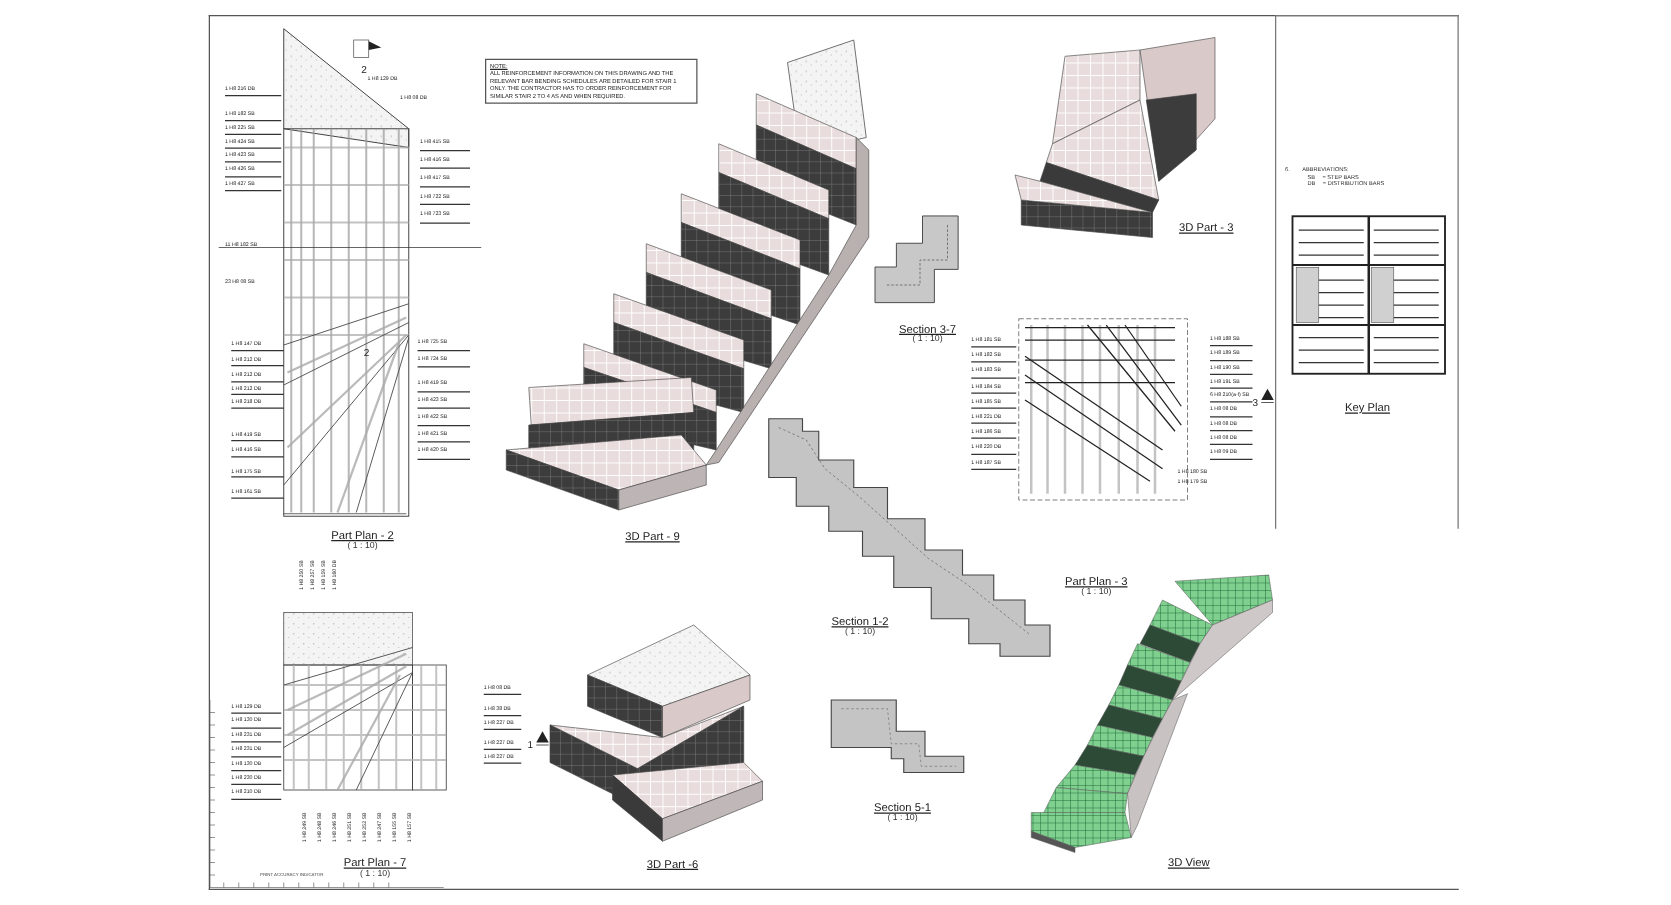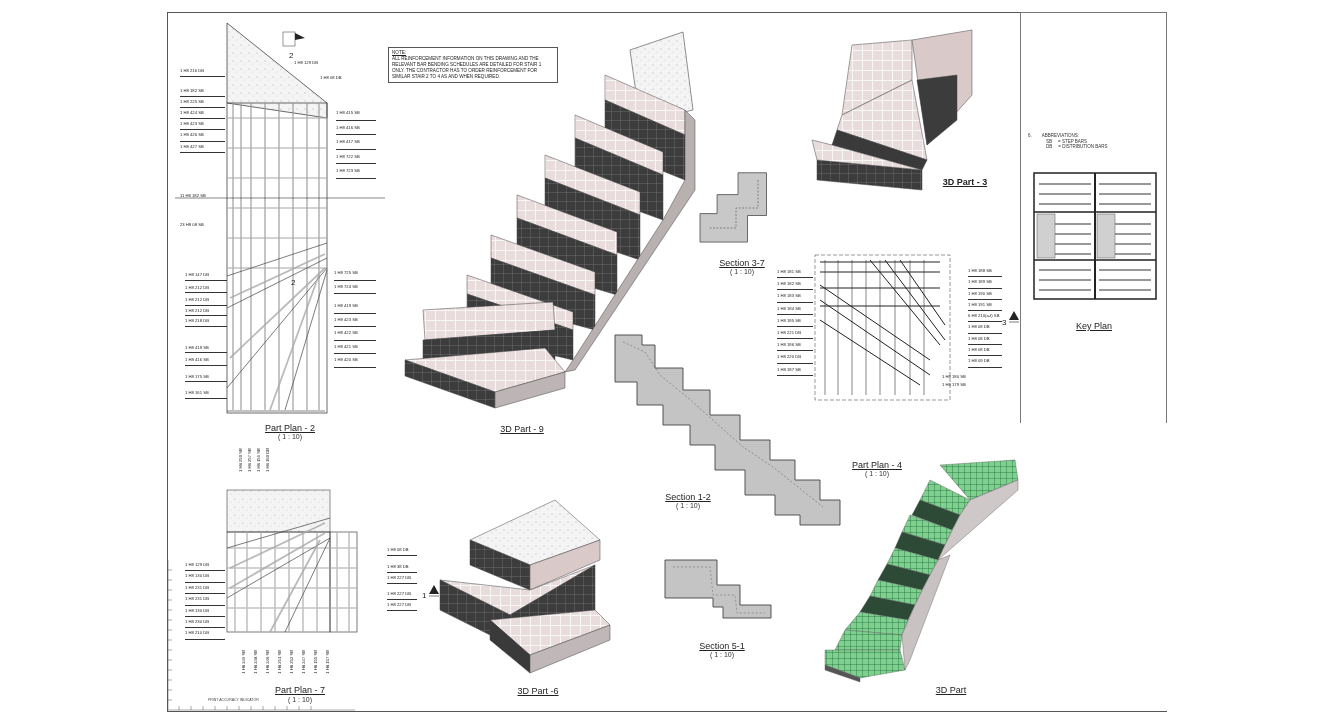--- a/index.html
+++ b/index.html
@@ -195,21 +195,21 @@
   <g stroke="#444" stroke-width="0.5">
     <polygon points="40,25 100,20 100,60 30,95" fill="url(#grid2)"></polygon>
     <polygon points="30,95 100,60 115,140 25,110" fill="url(#grid2)"></polygon>
     <polygon points="25,110 115,140 110,150 20,125" fill="#3a3a3a"></polygon>
     <polygon points="5,140 110,150 110,170 5,160" fill="url(#grid2d)"></polygon>
     <polygon points="0,120 20,125 110,150 5,140" fill="url(#grid2)"></polygon>
     <polygon points="100,20 160,10 160,75 115,125" fill="#d9c9c9"></polygon>
     <polygon points="105,60 145,55 145,100 115,125" fill="#3c3c3c"></polygon>
   </g>
 </svg>
-<div class="title" style="left:965px;top:177px;font-weight:bold;">3D Part - 3</div>
+<div class="title" style="left:965px;top:177px;">3D Part - 3</div>
 
 <svg style="left:810px;top:250px;" width="150" height="160" viewBox="0 0 150 160">
   <rect x="5" y="5" width="135" height="145" fill="none" stroke="#555" stroke-width="0.6" stroke-dasharray="4,2"></rect>
   <g stroke="#aaa" stroke-width="2" opacity="0.7">
     <line x1="15" y1="10" x2="15" y2="145"></line>
       <line x1="28" y1="10" x2="28" y2="145"></line>
     <line x1="42" y1="10" x2="42" y2="145"></line>
       <line x1="56" y1="10" x2="56" y2="145"></line>
     <line x1="70" y1="10" x2="70" y2="145"></line>
       <line x1="85" y1="10" x2="85" y2="145"></line>
@@ -251,21 +251,21 @@
   <div style="border-bottom:0.5px solid #333;">1 H8 08 DB</div>
   <div style="border-bottom:0.5px solid #333;">1 H8 09 DB</div>
 </div>
 <div style="position:absolute;left:942px;top:374px;font-size:4.2px;">1 H8 180 SB</div>
 <div style="position:absolute;left:942px;top:382px;font-size:4.2px;">1 H8 179 SB</div>
 <div style="position:absolute;left:1002px;top:318px;font-size:8px;">3</div>
 <svg style="left:1008px;top:310px;" width="12" height="14">
     <polygon points="6,1 11,10 1,10" fill="#222"></polygon>
     <line x1="1" y1="12" x2="11" y2="12" stroke="#222" stroke-width="0.6"></line>
   </svg>
-<div class="title" style="left:877px;top:460px;">Part Plan - 4</div>
+<div class="title" style="left:877px;top:460px;">Part Plan - 3</div>
 <div class="scale" style="left:877px;top:470px;">( 1 : 10)</div>
 
 <svg style="left:1033px;top:172px;" width="124" height="128" viewBox="0 0 124 128">
   <rect x="1" y="1" width="122" height="126" fill="#fff" stroke="#222" stroke-width="1.5"></rect>
   <line x1="62" y1="1" x2="62" y2="127" stroke="#222" stroke-width="2"></line>
   <g stroke="#333" stroke-width="1">
     <line x1="6" y1="12" x2="58" y2="12"></line>
       <line x1="6" y1="22" x2="58" y2="22"></line>
       <line x1="6" y1="32" x2="58" y2="32"></line>
     <line x1="66" y1="12" x2="118" y2="12"></line>
@@ -431,13 +431,13 @@
     <polygon points="58,120 102,130 95,145 50,136" fill="url(#grn)"></polygon>
     <polygon points="50,136 95,145 88,160 40,152" fill="#2d4a36"></polygon>
     <polygon points="40,152 88,160 82,175 25,170" fill="url(#grn)"></polygon>
     <polygon points="25,170 82,175 80,190 15,190" fill="url(#grn)"></polygon>
     <polygon points="5,190 80,190 85,210 40,218 5,205" fill="url(#grn)"></polygon>
     <polygon points="5,205 40,218 40,222 5,210" fill="#555"></polygon>
     <polygon points="150,40 198,20 198,30 118,100 125,85 140,55" fill="#cfc8c8"></polygon>
     <polygon points="118,100 130,95 90,200 85,210 82,175 95,145 110,115" fill="#c9c2c2"></polygon>
   </g>
 </svg>
-<div class="title" style="left:951px;top:685px;">3D Part</div>
+<div class="title" style="left:951px;top:685px;">3D View</div>
 
 </body></html>

